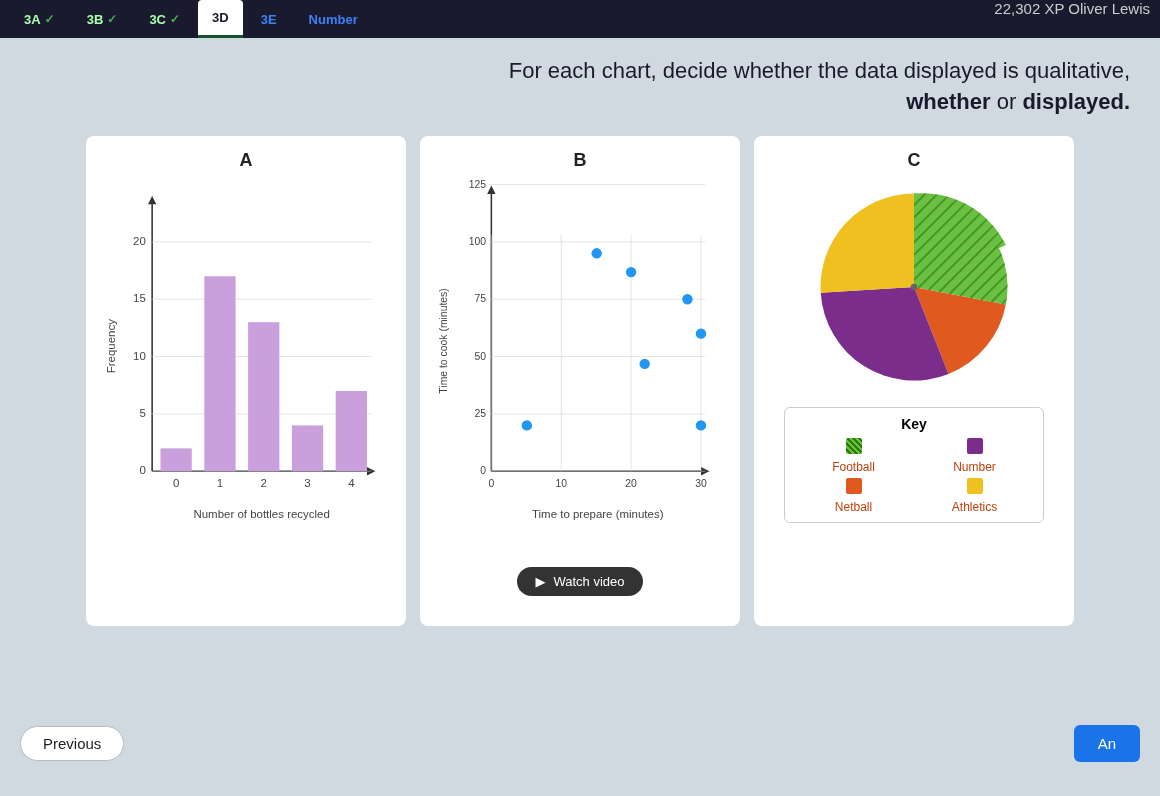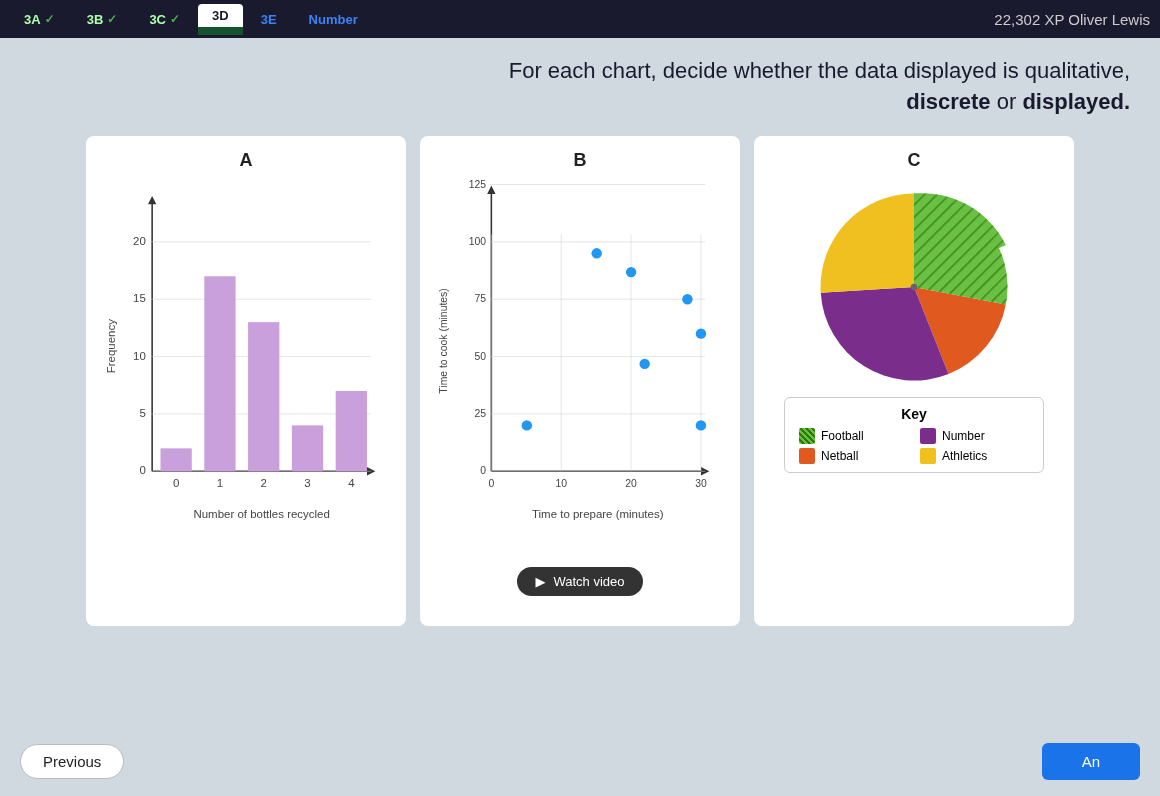--- a/index.html
+++ b/index.html
@@ -10,40 +10,39 @@
       font-family: Arial, sans-serif;
       overflow: hidden;
       position: relative;
     }
 
     
     .top-nav {
       background: #1a1a2e;
       height: 38px;
       display: flex;
-      align-items: center;
       padding: 0 10px;
       gap: 4px;
     }
     .nav-tab {
       padding: 4px 14px;
       border-radius: 4px 4px 0 0;
       font-size: 13px;
       font-weight: bold;
       color: #3b82f6;
       cursor: pointer;
       display: flex;
       align-items: center;
       gap: 4px;
     }
     .nav-tab.completed { color: #aaffaa; }
     .nav-tab.active {
       background: white;
       color: #1a1a2e;
-      border-bottom: 8px solid #14532d;
+      border-bottom: 3px solid #14532d;
     }
     .nav-tab .check { color: #4caf50; font-size: 12px; }
     .nav-right {
       margin-left: auto;
       color: #ccc;
       font-size: 15px;
     }
 
     
     .main-content {
@@ -109,52 +108,54 @@
       align-items: center;
     }
     .pie-svg {
       width: 220px;
       height: 220px;
     }
     .key-box {
       border: 1px solid #ccc;
       border-radius: 6px;
       padding: 8px 14px;
+      margin-top: 10px;
       width: 100%;
       max-width: 260px;
     }
     .key-title {
       text-align: center;
       font-weight: bold;
       font-size: 14px;
       margin-bottom: 6px;
     }
     .key-grid {
       display: grid;
       grid-template-columns: 1fr 1fr;
       gap: 4px 12px;
     }
     .key-item {
       display: flex;
       align-items: center;
       gap: 6px;
       font-size: 12px;
-      color: #000000;
+      color: #c2410c;
+      flex-direction: column;
     }
     .key-swatch {
       width: 16px;
       height: 16px;
       border-radius: 2px;
       flex-shrink: 0;
     }
 
     
     .bottom-bar {
       position: absolute;
-      bottom: 0;
+      bottom: 18px;
       left: 0;
       right: 0;
       height: 70px;
       background: #d0d8e0;
       display: flex;
       align-items: center;
       padding: 0 20px;
       justify-content: space-between;
     }
     .prev-button {
@@ -164,21 +165,21 @@
       padding: 8px 22px;
       font-size: 15px;
       cursor: pointer;
       color: #222;
     }
     .answer-button {
       background: #1a73e8;
       color: white;
       border: none;
       border-radius: 6px;
-      padding: 10px 40px;
+      padding: 10px 24px;
       font-size: 15px;
       cursor: pointer;
     }
 
     .watch-video-btn {
       background: #333;
       color: white;
       border: none;
       border-radius: 20px;
       padding: 7px 18px;
@@ -215,21 +216,21 @@
   </div>
   <div class="nav-tab">
     <span>Number</span>
   </div>
   <div class="nav-right">22,302 XP  Oliver Lewis</div>
 </div>
 
 <div class="main-content">
   <div class="question-title">
     <span>For each chart, decide whether the data displayed is qualitative,</span><br>
-    <strong>discrete</strong><span> or </span><strong>displayed.</strong>
+    <strong>whether</strong><span> or </span><strong>displayed.</strong>
   </div>
 
   <div class="charts-row">
 
     <div class="chart-card">
       <div class="chart-label">A</div>
       <div class="bar-chart-container">
         <svg class="bar-chart-svg" viewBox="0 0 280 340">
 
           <line x1="50" y1="10" x2="50" y2="270" stroke="#333" stroke-width="1.5"></line>

